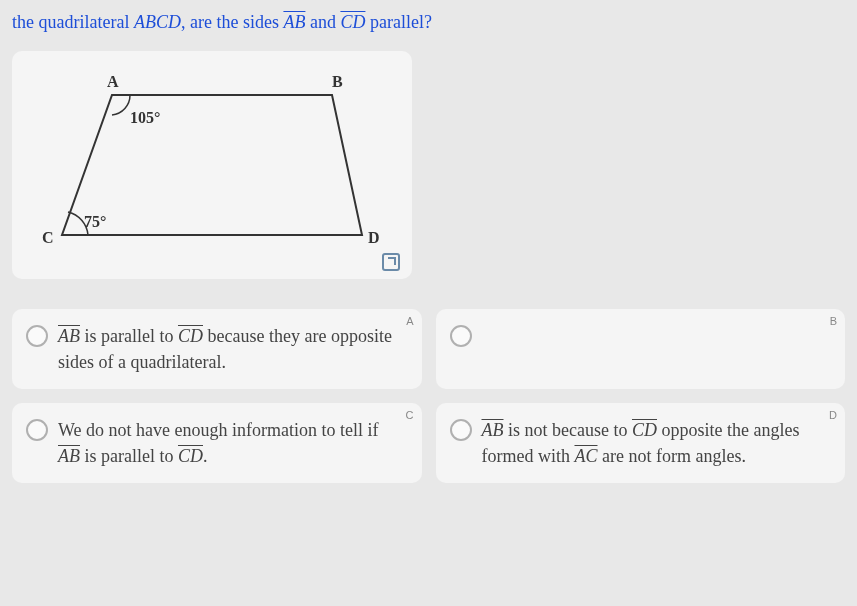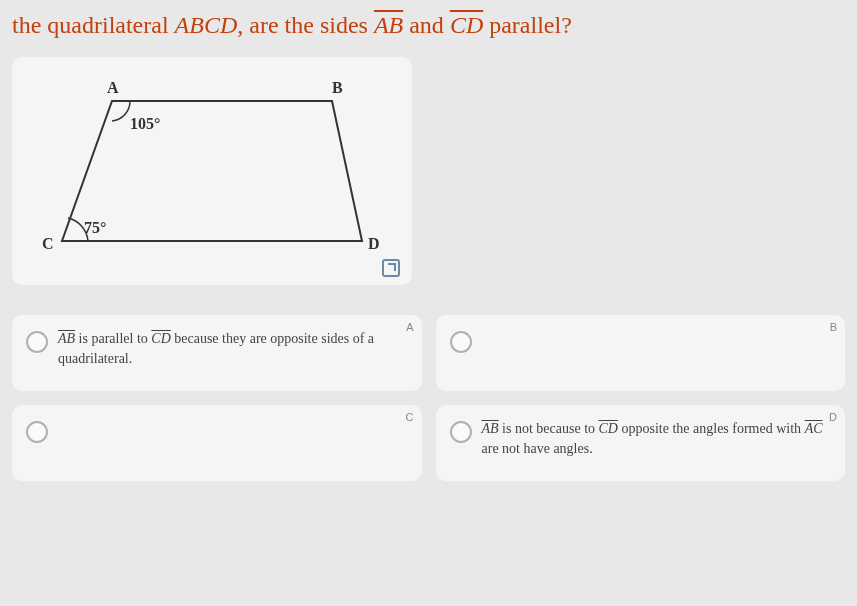--- a/index.html
+++ b/index.html
@@ -9,23 +9,23 @@
     }
     body {
       font-family: Georgia, serif;
       background: #e8e8e8;
       width: 857px;
       height: 606px;
       padding: 12px;
       color: #333;
     }
     .question-text {
-      font-size: 24px;
+      font-size: 18px;
       margin-bottom: 18px;
-      color: #c2410c;
+      color: #1d4ed8;
     }
     .math-i {
       font-style: italic;
       font-family: 'Times New Roman', serif;
     }
     .overline {
       text-decoration: overline;
       font-style: italic;
       font-family: 'Times New Roman', serif;
     }
@@ -80,21 +80,21 @@
     .option-radio {
       width: 22px;
       height: 22px;
       border: 2px solid #b0b0b0;
       border-radius: 50%;
       flex-shrink: 0;
       margin-top: 2px;
       background: #fafafa;
     }
     .option-text {
-      font-size: 14px;
+      font-size: 18px;
       line-height: 1.45;
       color: #444;
       flex: 1;
     }
     .option-letter {
       position: absolute;
       top: 6px;
       right: 8px;
       font-size: 11px;
       color: #888;
@@ -133,24 +133,27 @@
     <div class="option-letter">A</div>
   </div>
 
   <div class="option-card">
     <div class="option-radio"></div>
     <div class="option-letter">B</div>
   </div>
 
   <div class="option-card">
     <div class="option-radio"></div>
+    <div class="option-text">
+      <span>We do not have enough information to tell if </span><span class="overline">AB</span><span> is parallel to </span><span class="overline">CD</span><span>.</span>
+    </div>
     <div class="option-letter">C</div>
   </div>
 
   <div class="option-card">
     <div class="option-radio"></div>
     <div class="option-text">
-      <span class="overline">AB</span><span> is not because to </span><span class="overline">CD</span><span> opposite the angles formed with </span><span class="overline">AC</span><span> are not have angles.</span>
+      <span class="overline">AB</span><span> is not because to </span><span class="overline">CD</span><span> opposite the angles formed with </span><span class="overline">AC</span><span> are not form angles.</span>
     </div>
     <div class="option-letter">D</div>
   </div>
 
 </div>
 
 </body></html>

